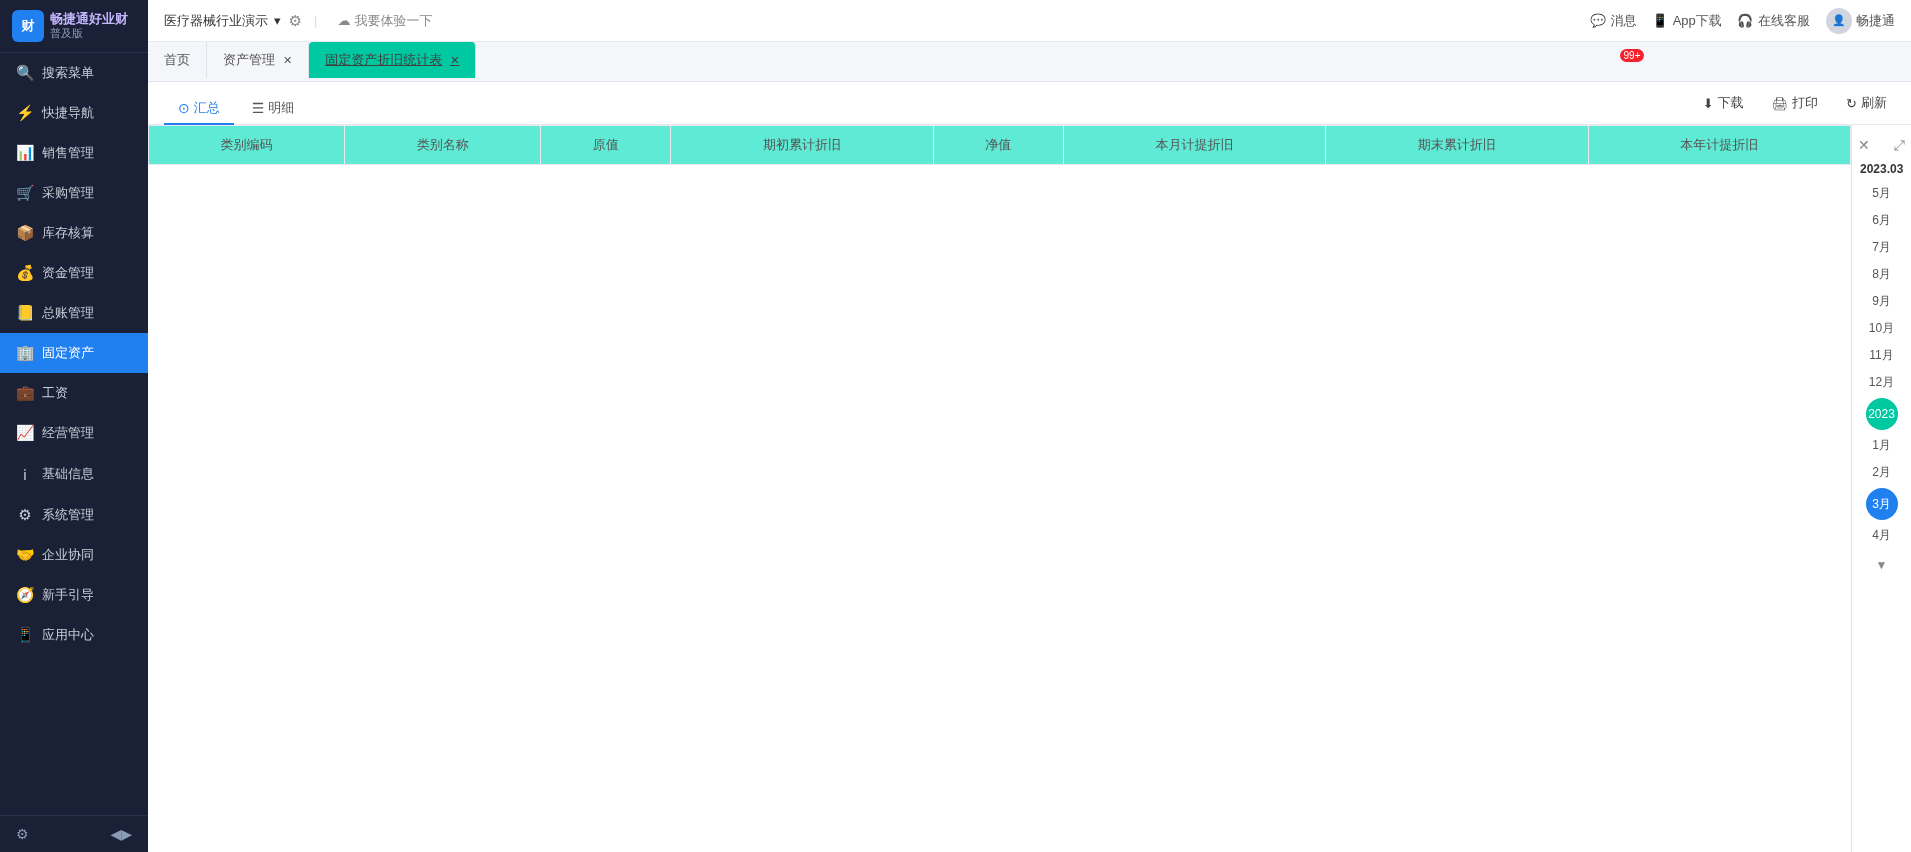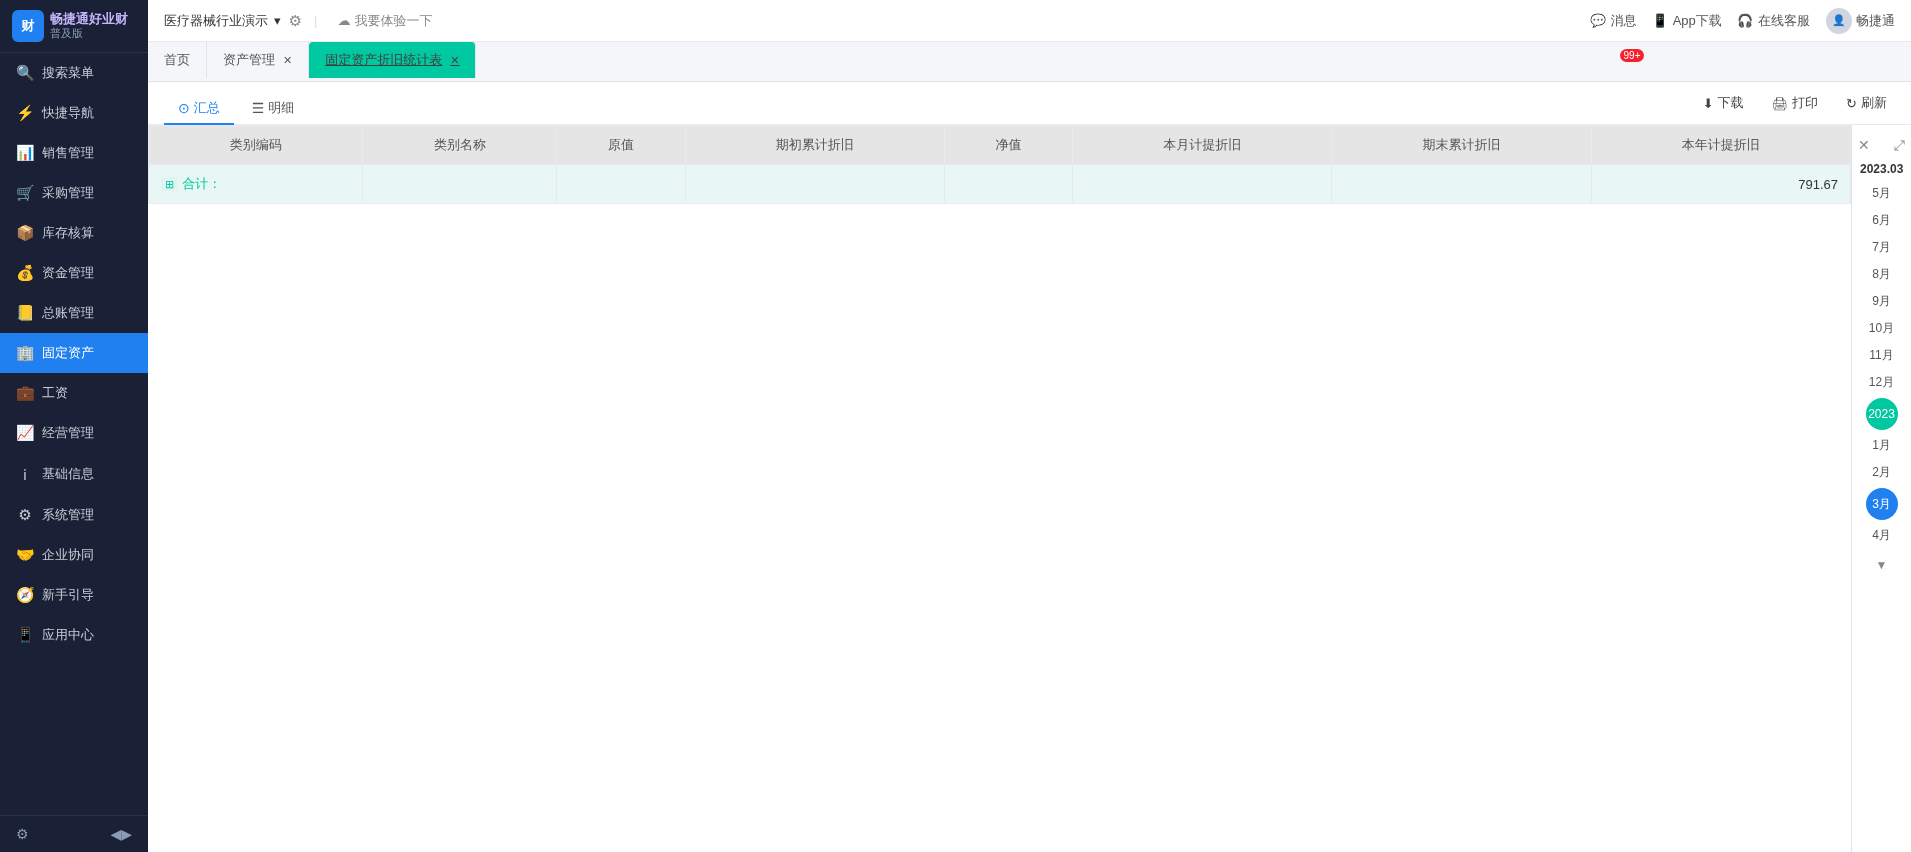--- a/index.html
+++ b/index.html
@@ -229,21 +229,21 @@
       flex: 1;
       overflow: auto;
       padding: 0 0 0 0;
     }
     table {
       width: 100%;
       border-collapse: collapse;
       font-size: 13px;
     }
     thead tr th {
-      background: #e5e5e5;
+      background: #5eead4;
       color: #555;
       font-weight: normal;
       padding: 10px 12px;
       border: 1px solid #e8eaf0;
       text-align: center;
       white-space: nowrap;
     }
     tbody tr td {
       padding: 10px 12px;
       border: 1px solid #e8eaf0;
@@ -495,32 +495,20 @@
               <th>类别名称</th>
               <th>原值</th>
               <th>期初累计折旧</th>
               <th>净值</th>
               <th>本月计提折旧</th>
               <th>期末累计折旧</th>
               <th>本年计提折旧</th>
             </tr>
           </thead>
           <tbody>
-            <tr class="total-row">
-              <td style="color:#00c8a0;">
-                <span style="background:#e0f5ef;border-radius:3px;padding:1px 4px;font-size:11px;color:#00c8a0;margin-right:4px;">⊞</span>合计：
-              </td>
-              <td></td>
-              <td></td>
-              <td></td>
-              <td></td>
-              <td></td>
-              <td></td>
-              <td style="text-align:right;">791.67</td>
-            </tr>
           </tbody>
         </table>
       </div>
 
       <div class="right-panel">
         <div class="panel-header">
           <span class="panel-close">✕</span>
           <span class="panel-expand">⤢</span>
         </div>
         <div class="panel-year-label">2023.03</div>

